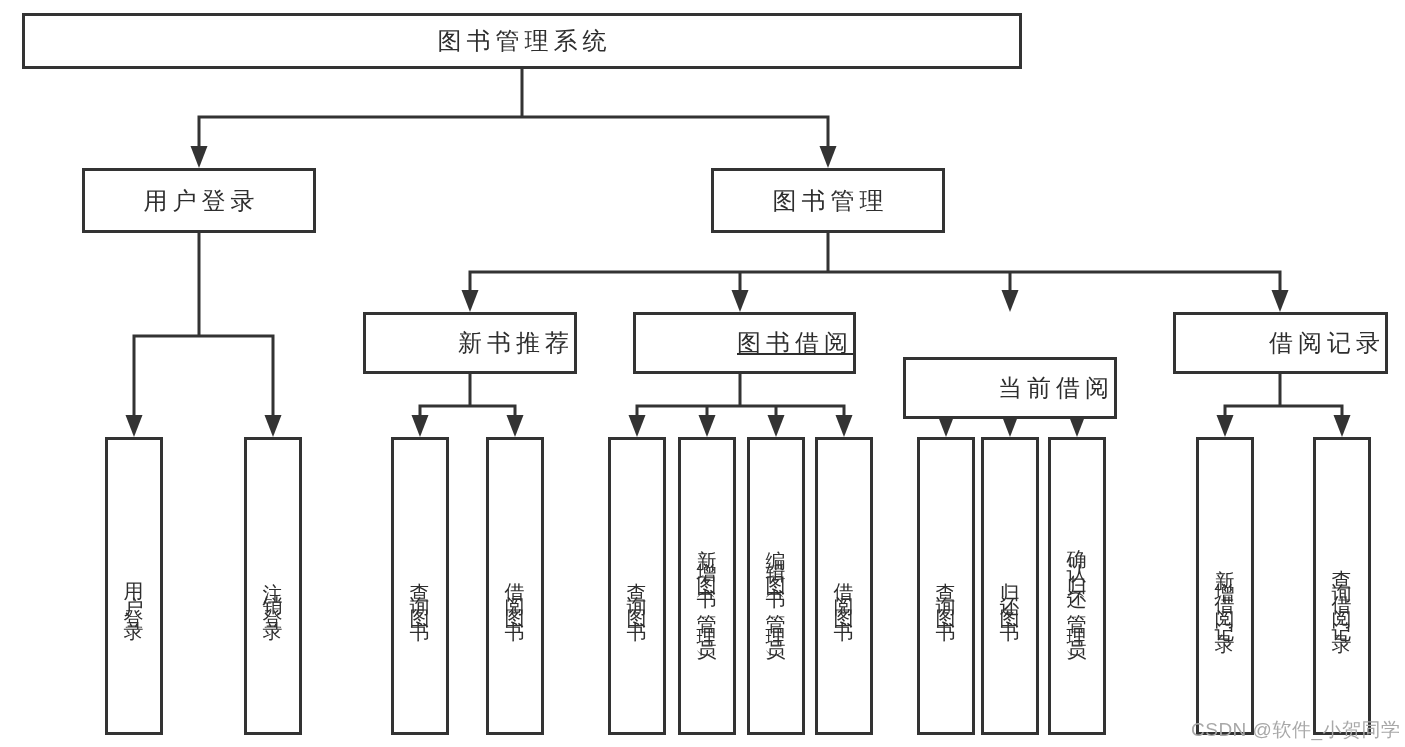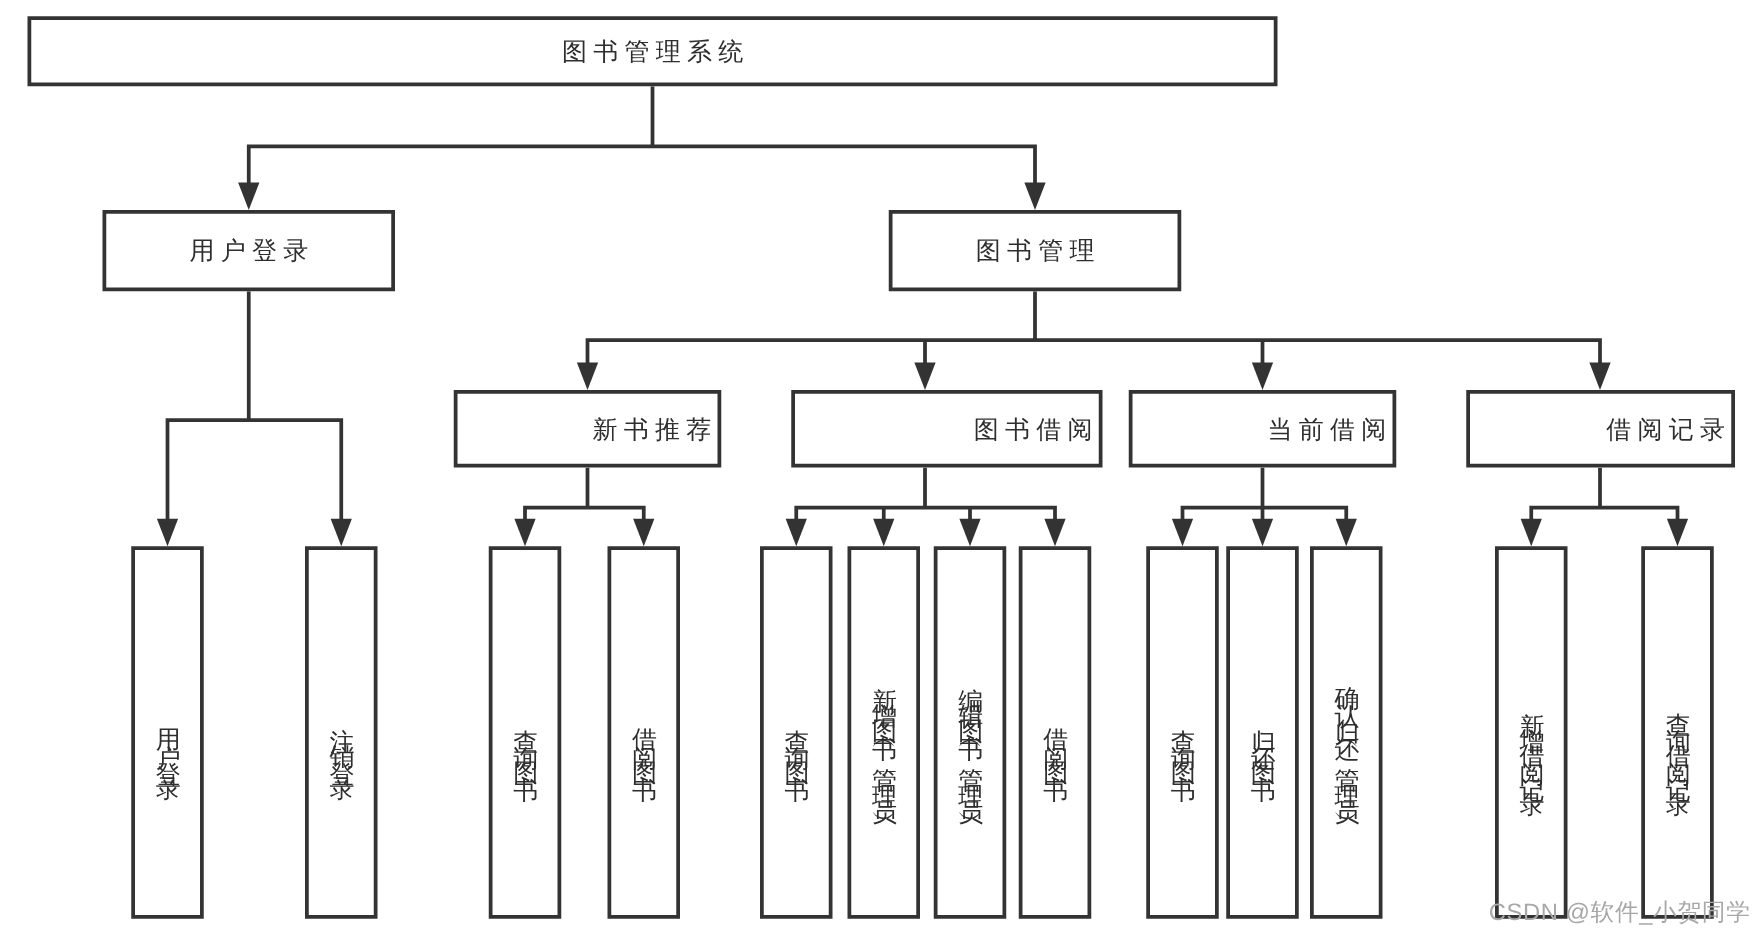--- a/index.html
+++ b/index.html
@@ -14,28 +14,28 @@
     font-family:"Liberation Sans","DejaVu Sans",sans-serif;
     width:1405px;height:747px;position:relative;overflow:hidden;
   }
   .canvas{position:absolute;left:0;top:0;width:1405px;height:747px;background:var(--bg);}
   svg.wires{position:absolute;left:0;top:0;width:1405px;height:747px;pointer-events:none;}
   .node{
     position:absolute;border:3px solid var(--line);background:#fff;
     display:flex;align-items:center;justify-content:center;
     color:var(--text);
   }
-  .node-h{font-size:20px;letter-spacing:5px;padding-left:5px;white-space:nowrap;}
+  .node-h{font-size:24px;letter-spacing:5px;padding-left:5px;white-space:nowrap;}
   .node-root{left:22px;top:13px;width:1000px;height:56px;}
   .node-l2-a{left:82px;top:168px;width:234px;height:65px;}
   .node-l2-b{left:711px;top:168px;width:234px;height:65px;font-family:Liberation Mono, monospace;}
   .node-l3{top:312px;height:62px;justify-content:flex-end;}
   .n-recommend{left:363px;width:214px;}
-  .n-borrow{left:633px;width:249px;}
-  .n-current{left:903px;width:214px;}
+  .n-borrow{left:633px;width:223px;text-decoration:underline;}
+  .n-current{left:903px;width:214px;margin-top:45px;}
   .n-records{left:1173px;width:215px;}
   .leaf{top:437px;width:58px;height:298px;}
   .leaf-label{
     writing-mode:vertical-rl;text-orientation:mixed;
     font-size:20px;letter-spacing:13px;line-height:1;
     padding-top:13px;white-space:nowrap;color:var(--text);
   }
   .l-user-login{left:105px;}
   .l-logout{left:244px;}
   .l-rec-query{left:391px;}

